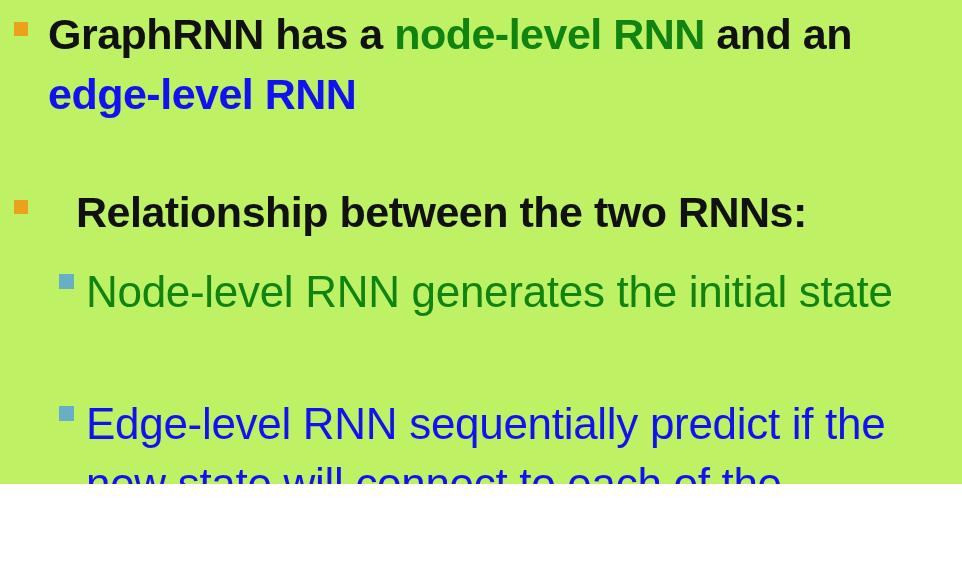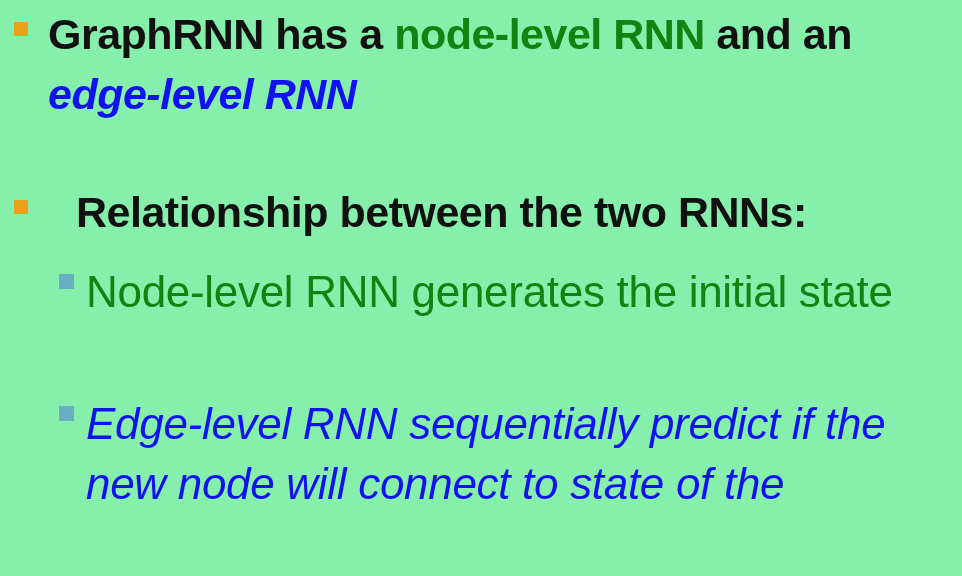--- a/index.html
+++ b/index.html
@@ -1,34 +1,34 @@
 <!DOCTYPE html>
 <html><head>
 <meta charset="utf-8">
 <style>
   html, body { margin: 0; padding: 0; background: #ffffff; }
   #slide {
     position: relative;
     width: 962px;
-    height: 576px;
-    background: #86efac;
+    height: 484px;
+    background: #bef264;
     overflow: hidden;
     font-family: "Liberation Sans", sans-serif;
   }
   .para { position: absolute; display: flex; align-items: flex-start; }
   .marker { flex: none; display: block; }
   .marker.gold { width: 14px; height: 14px; background: #EAA21C; margin-top: 18px; }
   .marker.teal { width: 15px; height: 15px; background: #68AEC5; margin-top: 12px; }
   .text { white-space: nowrap; }
   .line { display: block; height: 60px; line-height: 60px; }
   .lvl1 .text { font-size: 43px; font-weight: 700; letter-spacing: -0.5px; margin-left: 20px; }
   .lvl2 .text { font-size: 44px; font-weight: 400; letter-spacing: -0.3px; margin-left: 12px; }
   .c-black { color: #111111; }
   .c-green { color: #108310; }
-  .c-blue  { color: #1212F0; font-style: italic; }
+  .c-blue  { color: #1212F0; }
 </style>
 </head>
 <body>
 
 <div id="slide">
 
   <div class="para lvl1" style="left:14px; top:4px;">
     <span class="marker gold"></span>
     <div class="text">
       <span class="line"><span class="c-black">GraphRNN has a </span><span class="c-green">node-level RNN</span><span class="c-black"> and an</span></span>
@@ -47,17 +47,17 @@
     <span class="marker teal"></span>
     <div class="text">
       <span class="line"><span class="c-green">Node-level RNN generates the initial state</span></span>
     </div>
   </div>
 
   <div class="para lvl2" style="left:59px; top:394px;">
     <span class="marker teal"></span>
     <div class="text">
       <span class="line"><span class="c-blue">Edge-level RNN sequentially predict if the</span></span>
-      <span class="line"><span class="c-blue">new node will connect to state of the</span></span>
+      <span class="line"><span class="c-blue">new state will connect to each of the</span></span>
     </div>
   </div>
 
 </div>
 
 </body></html>

